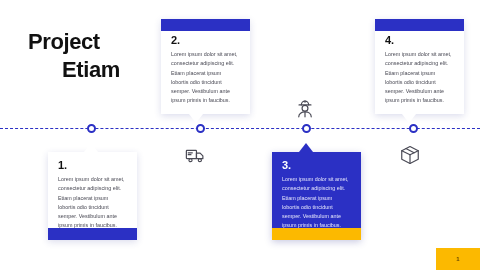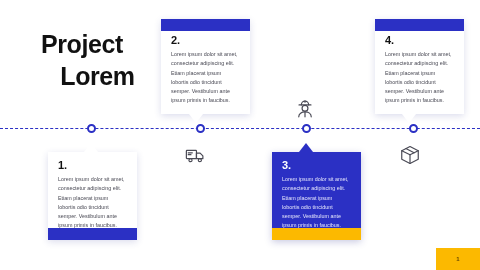--- a/index.html
+++ b/index.html
@@ -19,26 +19,25 @@
   }
 
   
   .title-block {
     position: absolute;
     left: 26px;
     top: 28px;
     width: 130px;
   }
   .title-line {
-    font-size: 25px;
+    font-size: 22px;
     font-weight: bold;
     color: #111111;
     line-height: 1.28;
     letter-spacing: -0.4px;
-    margin-left: 13px;
   }
   .title-line.l1 { text-align: left; padding-left: 2px; }
   .title-line.l2 { text-align: center; }
 
   
   .timeline {
     position: absolute;
     left: 0;
     top: 128px;
     width: 480px;
@@ -141,21 +140,21 @@
     color: #6b4b00;
   }
 </style>
 </head>
 <body>
 
 <div id="slide">
 
   <div class="title-block">
     <div class="title-line l1">Project</div>
-    <div class="title-line l2">Lorem</div>
+    <div class="title-line l2">Etiam</div>
   </div>
 
   <div class="timeline"></div>
 
   <div class="node" style="left:86.5px;"></div>
   <div class="node" style="left:195.5px;"></div>
   <div class="node" style="left:301.5px;"></div>
   <div class="node" style="left:408.5px;"></div>
 
   <div class="card top-bar" style="left:161px; top:19px; width:89px; height:95px;">

